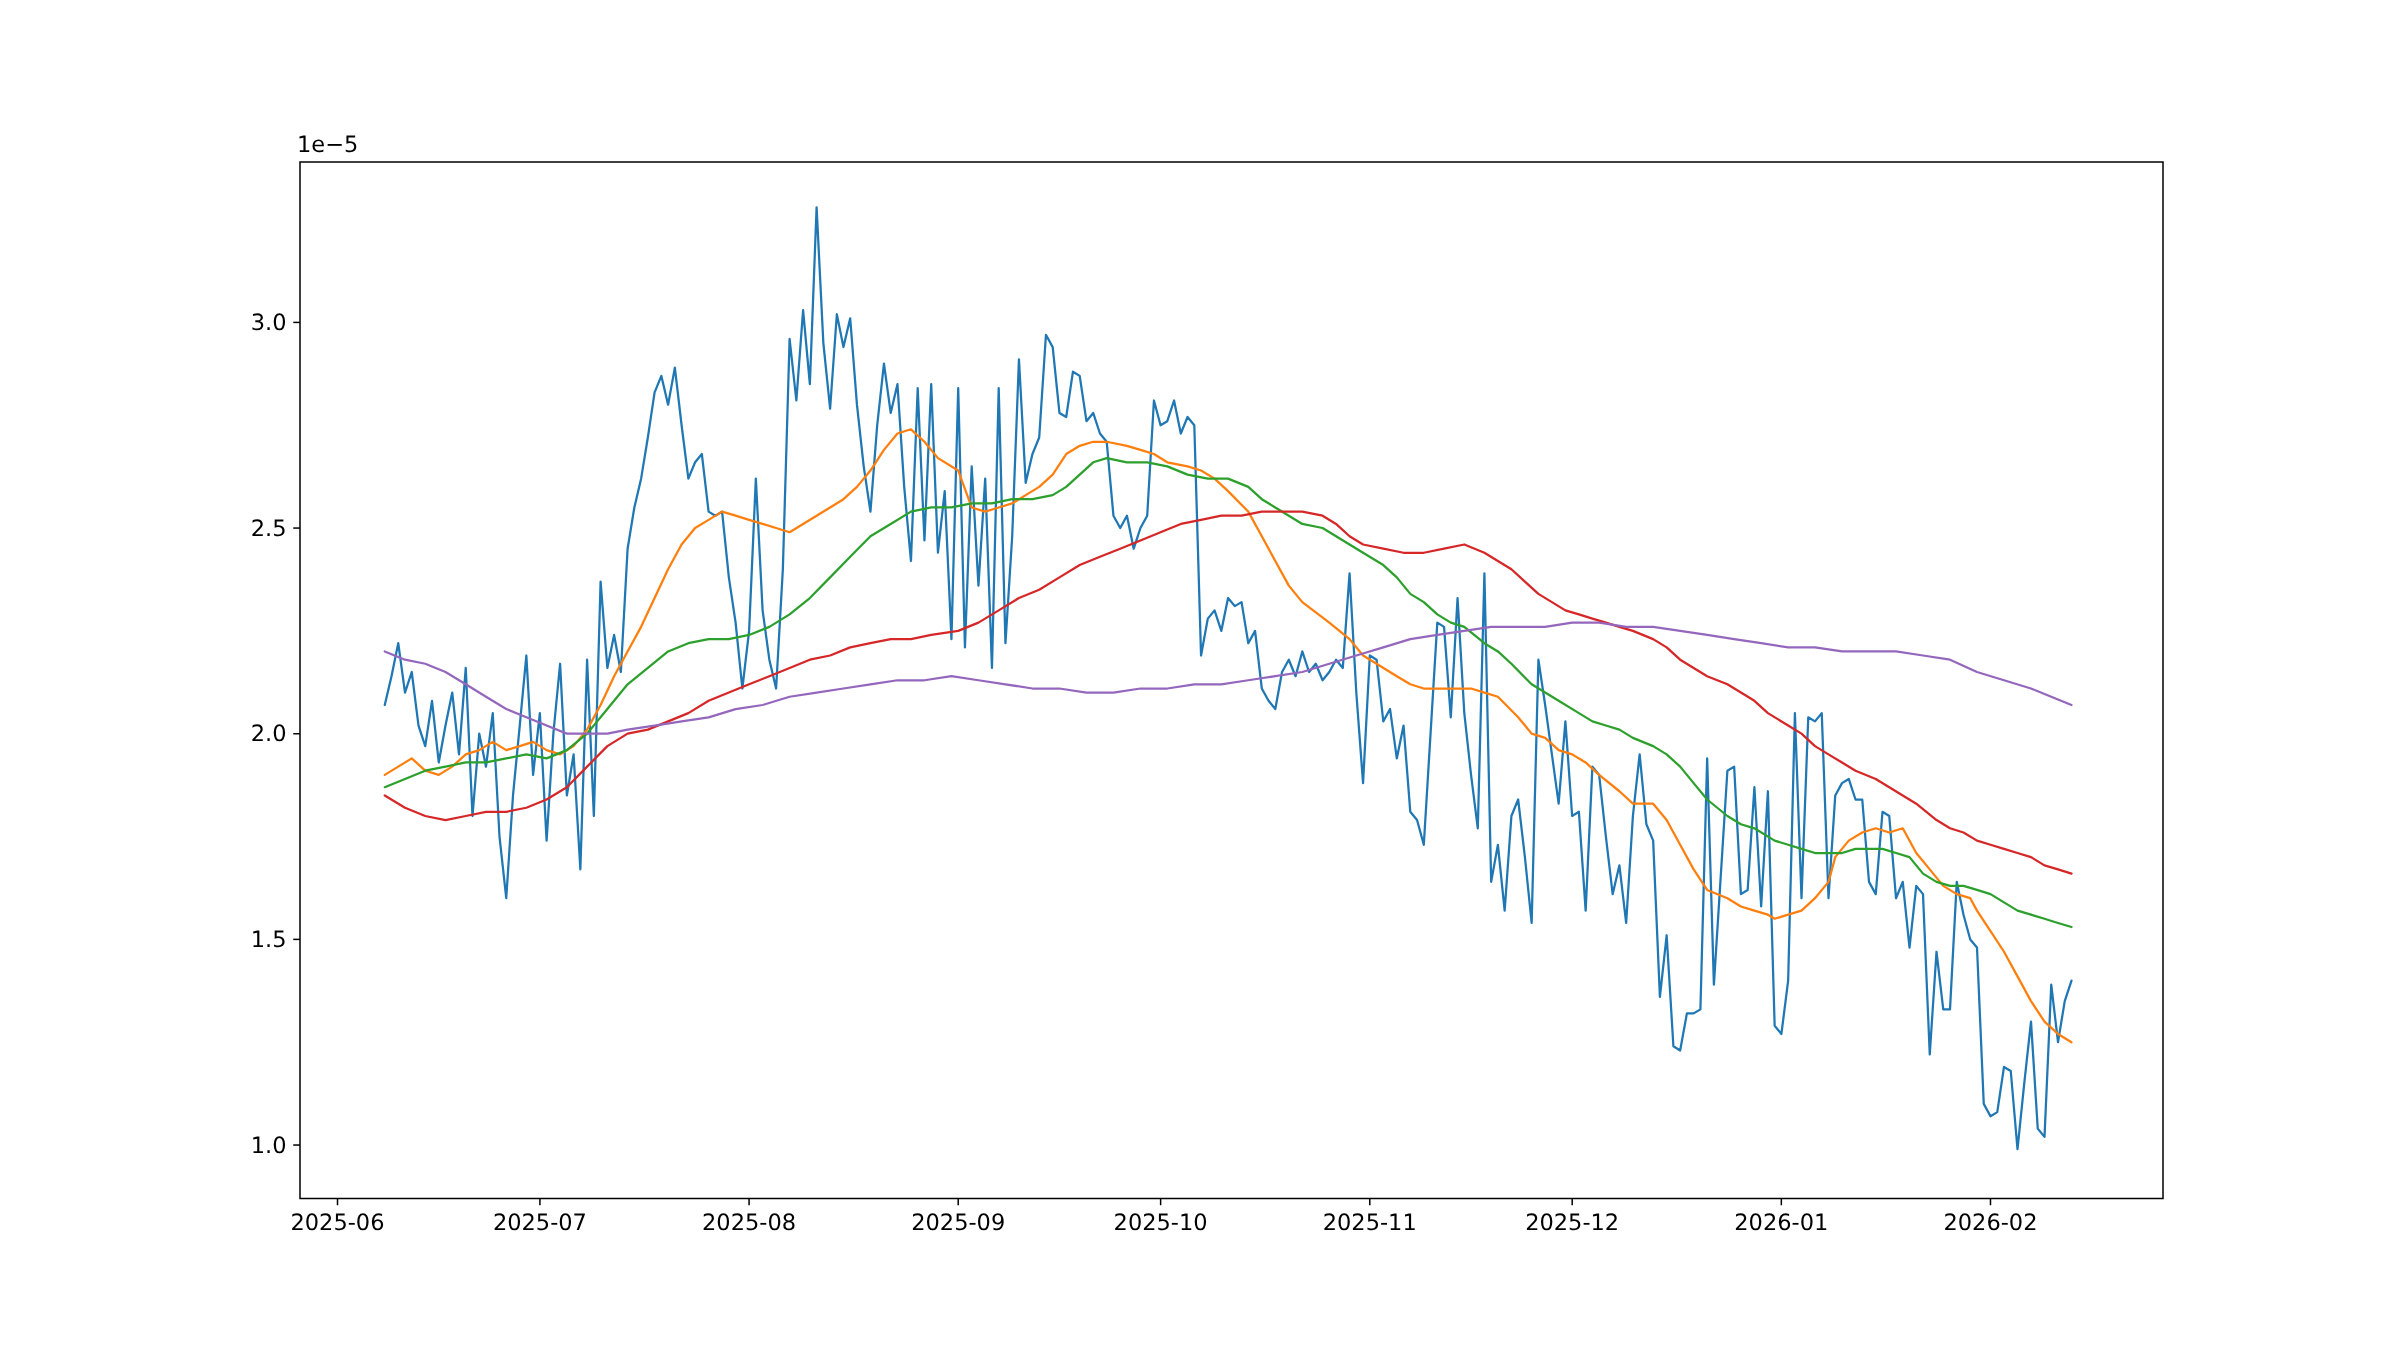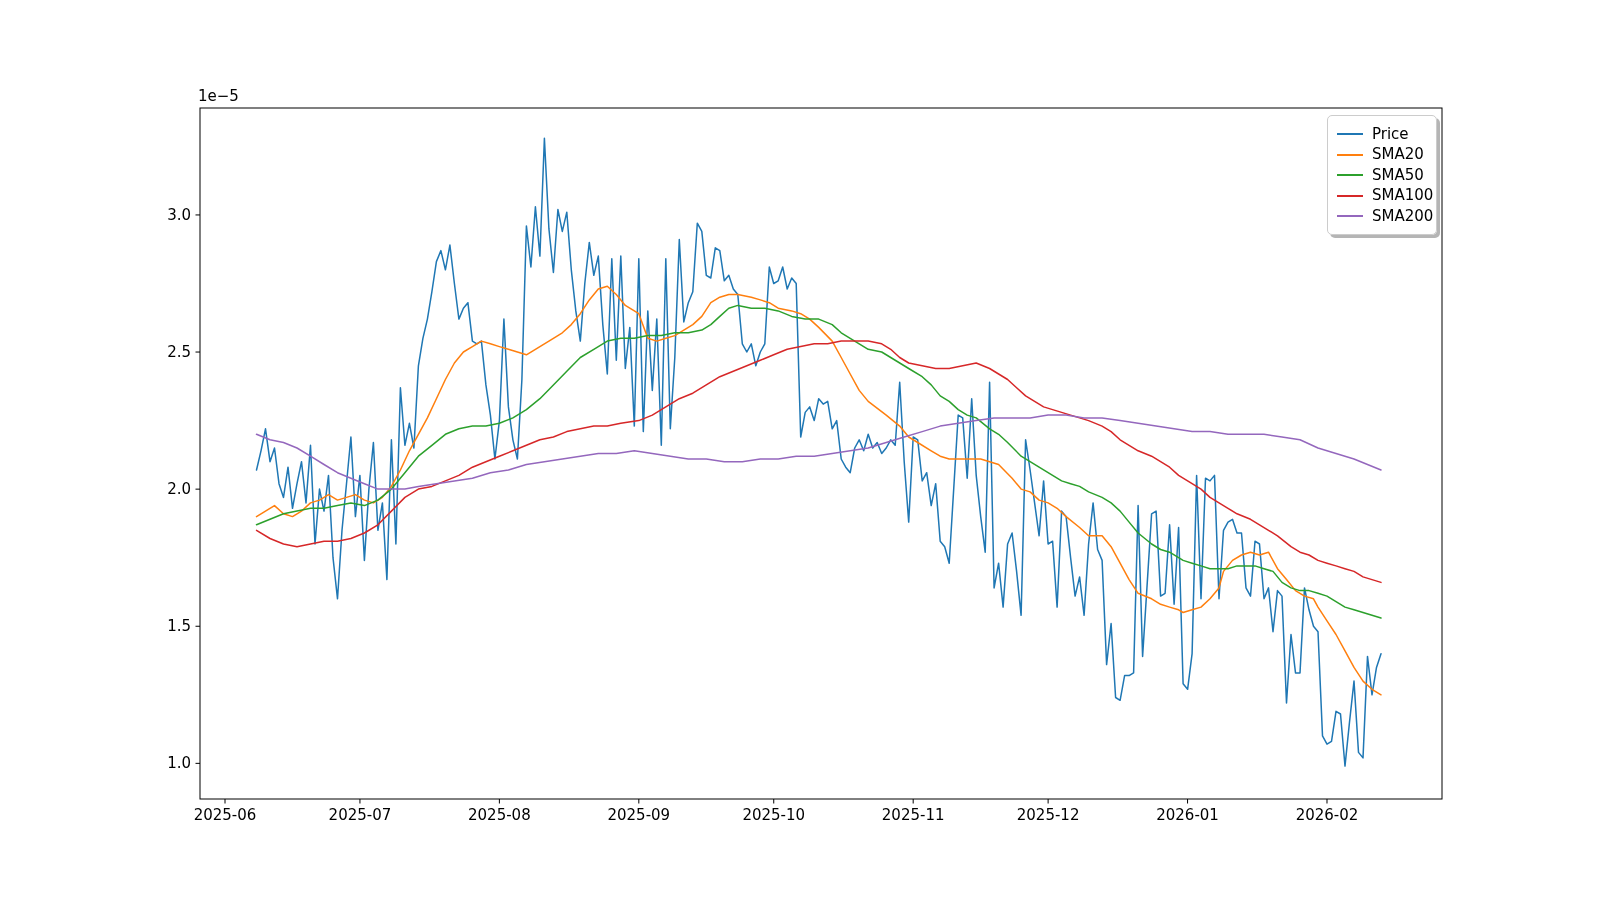--- a/index.html
+++ b/index.html
@@ -49,35 +49,13 @@
       <text x="191" y="357.04365079365084" text-anchor="end">2.5</text>
       <line x1="195.5" y1="214.94047619047615" x2="200" y2="214.94047619047615" stroke="#000" stroke-width="1"></line>
       <text x="191" y="219.94047619047615" text-anchor="end">3.0</text>
       <text x="198" y="101" text-anchor="start">1e−5</text>
       <polyline points="256.5,470.0 261.0,450.8 265.5,428.8 270.0,461.7 274.5,448.0 279.0,483.7 283.5,497.4 288.0,467.2 292.5,508.3 297.0,483.7 301.5,461.7 306.0,502.9 310.5,445.3 315.0,544.0 319.5,489.1 324.0,511.1 328.5,475.4 333.0,557.7 337.5,598.8 342.0,530.3 346.5,483.7 350.9,437.0 355.4,516.6 359.9,475.4 364.4,560.4 368.9,489.1 373.4,442.5 377.9,530.3 382.4,502.9 386.9,579.6 391.4,439.8 395.9,544.0 400.4,387.7 404.9,445.3 409.4,423.3 413.9,448.0 418.4,365.8 422.9,338.3 427.4,319.1 431.9,291.7 436.4,261.6 440.9,250.6 445.4,269.8 449.9,245.1 454.4,283.5 458.9,319.1 463.4,308.2 467.9,302.7 472.4,341.1 476.9,343.8 481.4,341.1 485.9,384.9 490.4,415.1 494.9,459.0 499.4,420.6 503.9,319.1 508.4,406.9 512.9,439.8 517.4,459.0 521.9,379.5 526.4,225.9 530.9,267.0 535.4,206.7 539.9,256.1 544.4,138.2 548.9,228.7 553.4,272.5 557.9,209.5 562.3,231.4 566.8,212.2 571.3,269.8 575.8,310.9 580.3,341.1 584.8,283.5 589.3,242.4 593.8,275.3 598.3,256.1 602.8,324.6 607.3,374.0 611.8,258.8 616.3,360.3 620.8,256.1 625.3,368.5 629.8,327.4 634.3,426.1 638.8,258.8 643.3,431.6 647.8,310.9 652.3,390.4 656.8,319.1 661.3,445.3 665.8,258.8 670.3,428.8 674.8,357.5 679.3,239.6 683.8,321.9 688.3,302.7 692.8,291.7 697.3,223.2 701.8,231.4 706.3,275.3 710.8,278.0 715.3,247.8 719.8,250.6 724.3,280.8 728.8,275.3 733.3,289.0 737.8,294.5 742.3,343.8 746.8,352.0 751.3,343.8 755.8,365.8 760.3,352.0 764.8,343.8 769.3,267.0 773.7,283.5 778.2,280.8 782.7,267.0 787.2,289.0 791.7,278.0 796.2,283.5 800.7,437.0 805.2,412.4 809.7,406.9 814.2,420.6 818.7,398.7 823.2,404.1 827.7,401.4 832.2,428.8 836.7,420.6 841.2,459.0 845.7,467.2 850.2,472.7 854.7,448.0 859.2,439.8 863.7,450.8 868.2,434.3 872.7,448.0 877.2,442.5 881.7,453.5 886.2,448.0 890.7,439.8 895.2,445.3 899.7,382.2 904.2,461.7 908.7,522.1 913.2,437.0 917.7,439.8 922.2,480.9 926.7,472.7 931.2,505.6 935.7,483.7 940.2,541.2 944.7,546.7 949.2,563.2 953.7,489.1 958.2,415.1 962.7,417.9 967.2,478.2 971.7,398.7 976.2,475.4 980.7,516.6 985.2,552.2 989.6,382.2 994.1,587.9 998.6,563.2 1003.1,607.1 1007.6,544.0 1012.1,533.0 1016.6,571.4 1021.1,615.3 1025.6,439.8 1030.1,470.0 1034.6,502.9 1039.1,535.8 1043.6,480.9 1048.1,544.0 1052.6,541.2 1057.1,607.1 1061.6,511.1 1066.1,516.6 1070.6,557.7 1075.1,596.1 1079.6,576.9 1084.1,615.3 1088.6,544.0 1093.1,502.9 1097.6,549.5 1102.1,560.4 1106.6,664.6 1111.1,623.5 1115.6,697.5 1120.1,700.3 1124.6,675.6 1129.1,675.6 1133.6,672.9 1138.1,505.6 1142.6,656.4 1147.1,585.1 1151.6,513.8 1156.1,511.1 1160.6,596.1 1165.1,593.3 1169.6,524.8 1174.1,604.3 1178.6,527.5 1183.1,683.8 1187.6,689.3 1192.1,653.7 1196.6,475.4 1201.0,598.8 1205.5,478.2 1210.0,480.9 1214.5,475.4 1219.0,598.8 1223.5,530.3 1228.0,522.1 1232.5,519.3 1237.0,533.0 1241.5,533.0 1246.0,587.9 1250.5,596.1 1255.0,541.2 1259.5,544.0 1264.0,598.8 1268.5,587.9 1273.0,631.7 1277.5,590.6 1282.0,596.1 1286.5,703.0 1291.0,634.5 1295.5,672.9 1300.0,672.9 1304.5,587.9 1309.0,609.8 1313.5,626.3 1318.0,631.7 1322.5,735.9 1327.0,744.2 1331.5,741.4 1336.0,711.3 1340.5,714.0 1345.0,766.1 1349.5,722.2 1354.0,681.1 1358.5,752.4 1363.0,757.9 1367.5,656.4 1372.0,694.8 1376.5,667.4 1381.0,653.7" fill="none" stroke="#1f77b4" stroke-width="1.5" stroke-linejoin="round" stroke-linecap="round"></polyline>
       <polyline points="256.5,516.6 265.5,511.1 274.5,505.6 283.5,513.8 292.5,516.6 301.5,511.1 310.5,502.9 319.5,500.1 328.5,494.6 337.5,500.1 346.5,497.4 355.4,494.6 364.4,500.1 373.4,502.9 382.4,497.4 391.4,486.4 400.4,470.0 409.4,450.8 418.4,434.3 427.4,417.9 436.4,398.7 445.4,379.5 454.4,363.0 463.4,352.0 472.4,346.6 481.4,341.1 490.4,343.8 499.4,346.6 508.4,349.3 517.4,352.0 526.4,354.8 535.4,349.3 544.4,343.8 553.4,338.3 562.3,332.8 571.3,324.6 580.3,313.7 589.3,299.9 598.3,289.0 607.3,286.2 616.3,294.5 625.3,305.4 638.8,313.7 647.8,338.3 656.8,341.1 665.8,338.3 674.8,335.6 683.8,330.1 692.8,324.6 701.8,316.4 710.8,302.7 719.8,297.2 728.8,294.5 737.8,294.5 751.3,297.2 760.3,299.9 769.3,302.7 778.2,308.2 791.7,310.9 800.7,313.7 809.7,319.1 818.7,327.4 832.2,341.1 841.2,357.5 850.2,374.0 859.2,390.4 868.2,401.4 886.2,415.1 899.7,426.1 908.7,437.0 917.7,442.5 931.2,450.8 940.2,456.2 949.2,459.0 967.2,459.0 980.7,459.0 989.6,461.7 998.6,464.5 1012.1,478.2 1021.1,489.1 1030.1,491.9 1039.1,500.1 1048.1,502.9 1057.1,508.3 1066.1,516.6 1079.6,527.5 1088.6,535.8 1102.1,535.8 1111.1,546.7 1120.1,563.2 1129.1,579.6 1138.1,593.3 1151.6,598.8 1160.6,604.3 1169.6,607.1 1178.6,609.8 1183.1,612.5 1192.1,609.8 1201.0,607.1 1210.0,598.8 1219.0,587.9 1223.5,571.4 1232.5,560.4 1241.5,555.0 1250.5,552.2 1259.5,555.0 1268.5,552.2 1277.5,568.7 1286.5,579.6 1295.5,590.6 1304.5,596.1 1313.5,598.8 1318.0,607.1 1327.0,620.8 1336.0,634.5 1345.0,650.9 1354.0,667.4 1363.0,681.1 1372.0,689.3 1381.0,694.8" fill="none" stroke="#ff7f0e" stroke-width="1.5" stroke-linejoin="round" stroke-linecap="round"></polyline>
       <polyline points="256.5,524.8 270.0,519.3 283.5,513.8 297.0,511.1 310.5,508.3 324.0,508.3 337.5,505.6 350.9,502.9 364.4,505.6 377.9,500.1 391.4,489.1 404.9,472.7 418.4,456.2 431.9,445.3 445.4,434.3 458.9,428.8 472.4,426.1 485.9,426.1 499.4,423.3 512.9,417.9 526.4,409.6 539.9,398.7 553.4,384.9 566.8,371.2 580.3,357.5 593.8,349.3 607.3,341.1 620.8,338.3 634.3,338.3 647.8,335.6 661.3,335.6 674.8,332.8 688.3,332.8 701.8,330.1 710.8,324.6 719.8,316.4 728.8,308.2 737.8,305.4 751.3,308.2 764.8,308.2 778.2,310.9 791.7,316.4 805.2,319.1 818.7,319.1 832.2,324.6 841.2,332.8 850.2,338.3 859.2,343.8 868.2,349.3 881.7,352.0 890.7,357.5 899.7,363.0 908.7,368.5 922.2,376.7 931.2,384.9 940.2,395.9 949.2,401.4 958.2,409.6 967.2,415.1 976.2,417.9 989.6,428.8 998.6,434.3 1007.6,442.5 1021.1,456.2 1030.1,461.7 1039.1,467.2 1052.6,475.4 1061.6,480.9 1070.6,483.7 1079.6,486.4 1088.6,491.9 1102.1,497.4 1111.1,502.9 1120.1,511.1 1129.1,522.1 1138.1,533.0 1151.6,544.0 1160.6,549.5 1169.6,552.2 1183.1,560.4 1192.1,563.2 1201.0,565.9 1210.0,568.7 1219.0,568.7 1228.0,568.7 1237.0,565.9 1246.0,565.9 1255.0,565.9 1264.0,568.7 1273.0,571.4 1282.0,582.4 1291.0,587.9 1300.0,590.6 1309.0,590.6 1318.0,593.3 1327.0,596.1 1336.0,601.6 1345.0,607.1 1354.0,609.8 1363.0,612.5 1372.0,615.3 1381.0,618.0" fill="none" stroke="#2ca02c" stroke-width="1.5" stroke-linejoin="round" stroke-linecap="round"></polyline>
       <polyline points="256.5,530.3 270.0,538.5 283.5,544.0 297.0,546.7 310.5,544.0 324.0,541.2 337.5,541.2 350.9,538.5 364.4,533.0 377.9,524.8 391.4,511.1 404.9,497.4 418.4,489.1 431.9,486.4 445.4,480.9 458.9,475.4 472.4,467.2 485.9,461.7 499.4,456.2 512.9,450.8 526.4,445.3 539.9,439.8 553.4,437.0 566.8,431.6 580.3,428.8 593.8,426.1 607.3,426.1 620.8,423.3 638.8,420.6 652.3,415.1 665.8,406.9 679.3,398.7 692.8,393.2 706.3,384.9 719.8,376.7 733.3,371.2 746.8,365.8 760.3,360.3 773.7,354.8 787.2,349.3 800.7,346.6 814.2,343.8 827.7,343.8 841.2,341.1 854.7,341.1 868.2,341.1 881.7,343.8 890.7,349.3 899.7,357.5 908.7,363.0 922.2,365.8 935.7,368.5 949.2,368.5 962.7,365.8 976.2,363.0 989.6,368.5 998.6,374.0 1007.6,379.5 1016.6,387.7 1025.6,395.9 1034.6,401.4 1043.6,406.9 1052.6,409.6 1061.6,412.4 1070.6,415.1 1079.6,417.9 1088.6,420.6 1102.1,426.1 1111.1,431.6 1120.1,439.8 1129.1,445.3 1138.1,450.8 1151.6,456.2 1160.6,461.7 1169.6,467.2 1178.6,475.4 1192.1,483.7 1201.0,489.1 1210.0,497.4 1219.0,502.9 1228.0,508.3 1237.0,513.8 1250.5,519.3 1259.5,524.8 1268.5,530.3 1277.5,535.8 1291.0,546.7 1300.0,552.2 1309.0,555.0 1318.0,560.4 1327.0,563.2 1336.0,565.9 1345.0,568.7 1354.0,571.4 1363.0,576.9 1372.0,579.6 1381.0,582.4" fill="none" stroke="#d62728" stroke-width="1.5" stroke-linejoin="round" stroke-linecap="round"></polyline>
       <polyline points="256.5,434.3 270.0,439.8 283.5,442.5 297.0,448.0 310.5,456.2 324.0,464.5 337.5,472.7 350.9,478.2 364.4,483.7 377.9,489.1 391.4,489.1 404.9,489.1 418.4,486.4 436.4,483.7 454.4,480.9 472.4,478.2 490.4,472.7 508.4,470.0 526.4,464.5 544.4,461.7 562.3,459.0 580.3,456.2 598.3,453.5 616.3,453.5 634.3,450.8 652.3,453.5 670.3,456.2 688.3,459.0 706.3,459.0 724.3,461.7 742.3,461.7 760.3,459.0 778.2,459.0 796.2,456.2 814.2,456.2 832.2,453.5 850.2,450.8 868.2,448.0 886.2,442.5 904.2,437.0 922.2,431.6 940.2,426.1 958.2,423.3 976.2,420.6 994.1,417.9 1012.1,417.9 1030.1,417.9 1048.1,415.1 1066.1,415.1 1084.1,417.9 1102.1,417.9 1120.1,420.6 1138.1,423.3 1156.1,426.1 1174.1,428.8 1192.1,431.6 1210.0,431.6 1228.0,434.3 1246.0,434.3 1264.0,434.3 1282.0,437.0 1300.0,439.8 1318.0,448.0 1336.0,453.5 1354.0,459.0 1367.5,464.5 1381.0,470.0" fill="none" stroke="#9467bd" stroke-width="1.5" stroke-linejoin="round" stroke-linecap="round"></polyline>
     </svg>
-  <div class="legend" id="legend">
-      <div class="legend-row">
-        <span class="legend-sample" style="border-top-color: rgb(31, 119, 180);"></span>
-        <span class="legend-label">Price</span>
-      </div>
-      <div class="legend-row">
-        <span class="legend-sample" style="border-top-color: rgb(255, 127, 14);"></span>
-        <span class="legend-label">SMA20</span>
-      </div>
-      <div class="legend-row">
-        <span class="legend-sample" style="border-top-color: rgb(44, 160, 44);"></span>
-        <span class="legend-label">SMA50</span>
-      </div>
-      <div class="legend-row">
-        <span class="legend-sample" style="border-top-color: rgb(214, 39, 40);"></span>
-        <span class="legend-label">SMA100</span>
-      </div>
-      <div class="legend-row">
-        <span class="legend-sample" style="border-top-color: rgb(148, 103, 189);"></span>
-        <span class="legend-label">SMA200</span>
-      </div>
-    </div>
 </div>
 
 </body></html>

